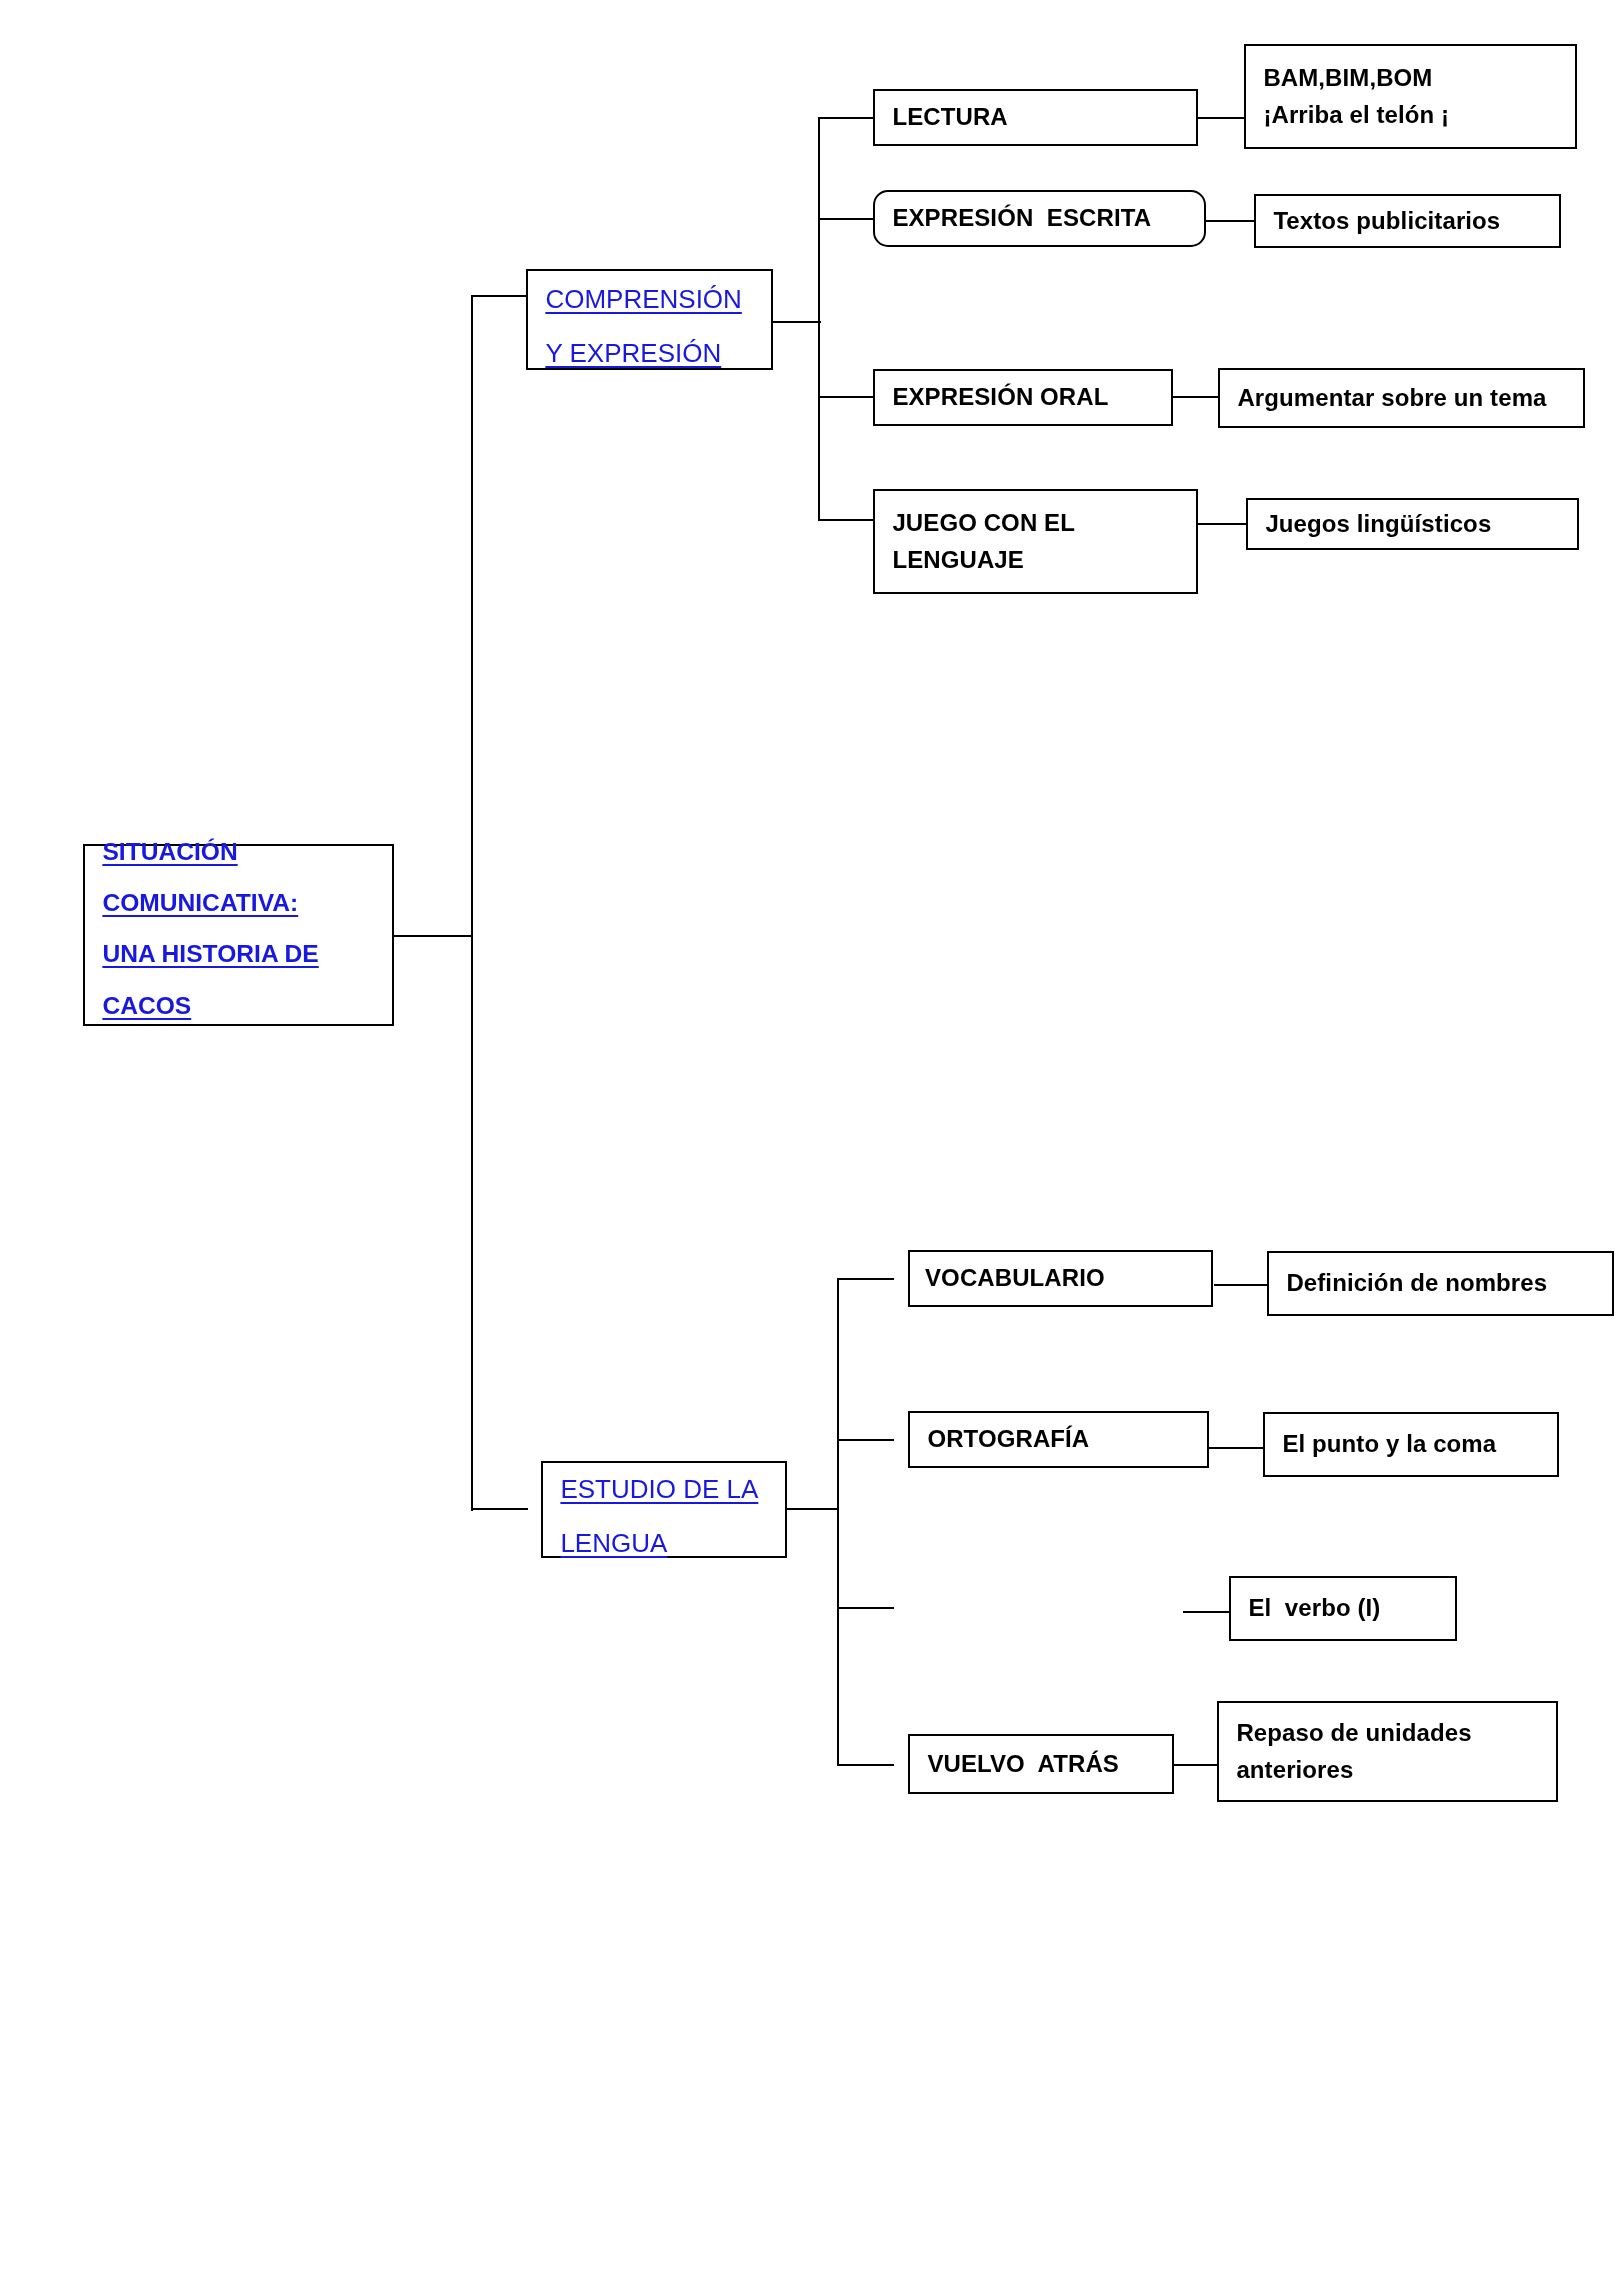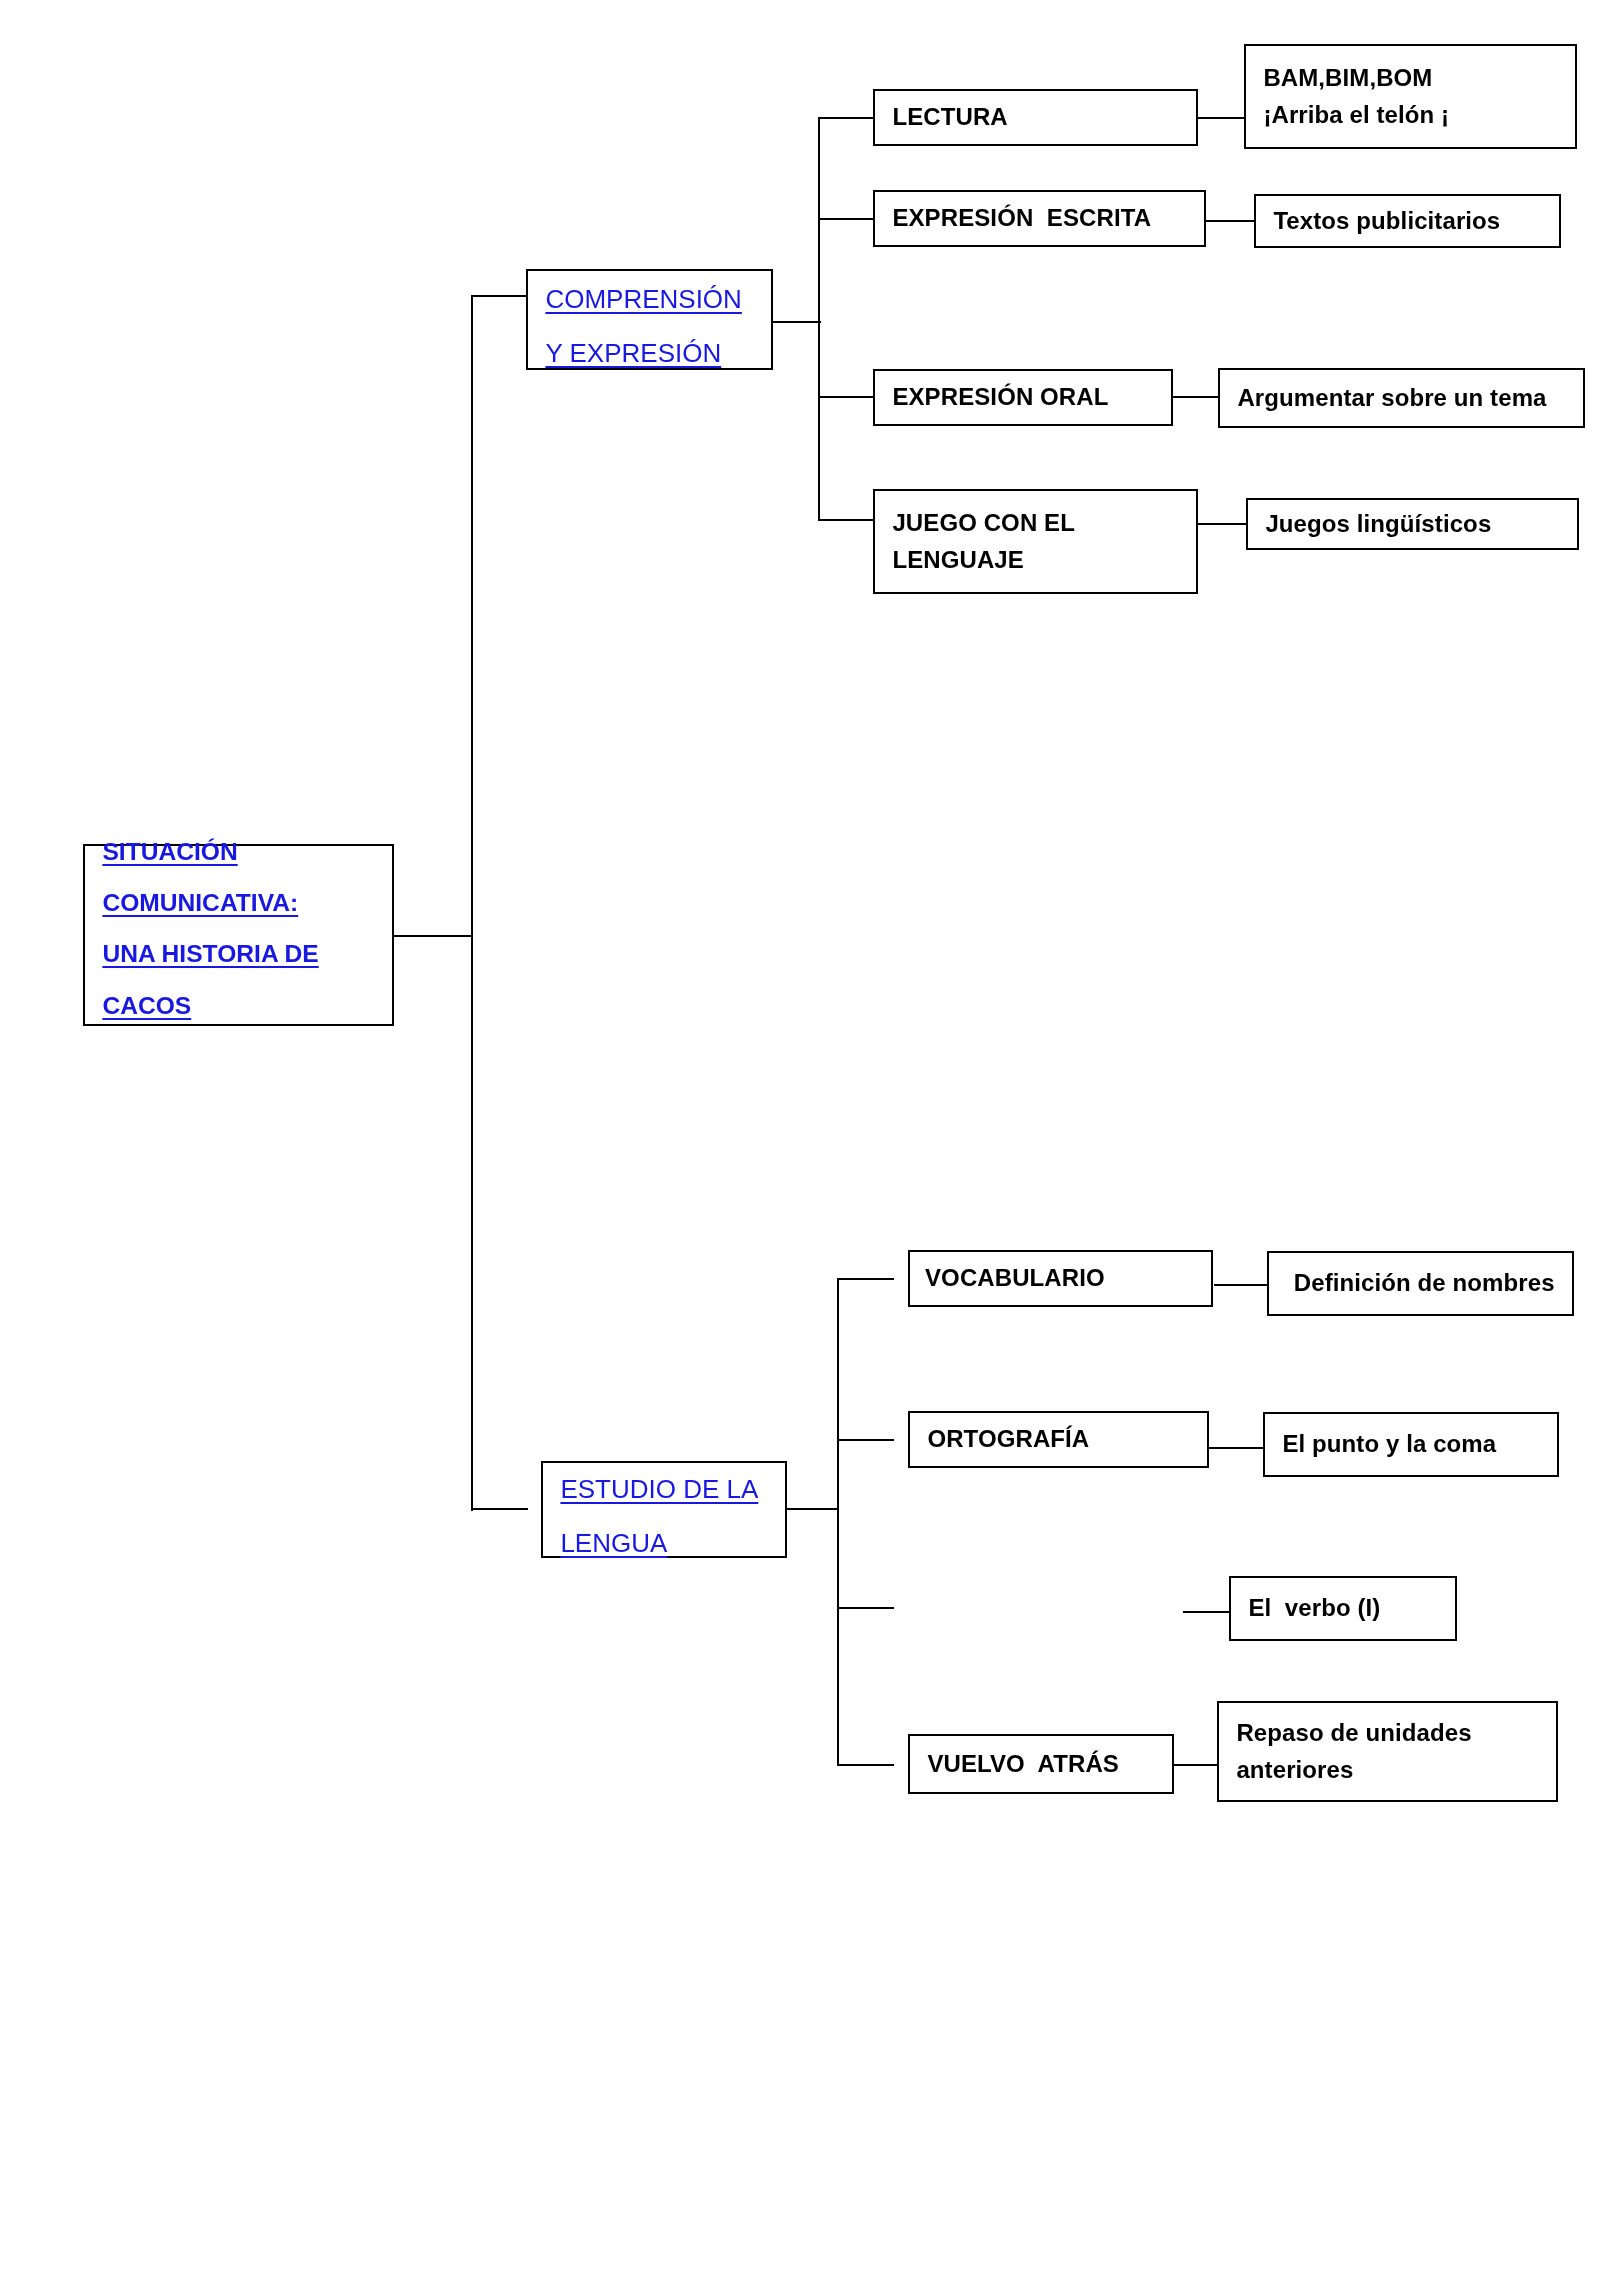--- a/index.html
+++ b/index.html
@@ -120,21 +120,21 @@
   </div>
 
   <div class="node black" style="left:873px; top:89px; width:325px; height:57px;">
     <span class="line">LECTURA</span>
   </div>
   <div class="node black" style="left:1244px; top:44px; width:333px; height:105px;">
     <span class="line">BAM,BIM,BOM</span>
     <span class="line">¡Arriba el telón ¡</span>
   </div>
 
-  <div class="node black" style="left:873px; top:190px; width:333px; height:57px;">
+  <div class="node black" style="left:873px; top:190px; width:333px; height:57px;border-radius:15px;">
     <span class="line">EXPRESIÓN  ESCRITA</span>
   </div>
   <div class="node black" style="left:1254px; top:194px; width:307px; height:54px;">
     <span class="line">Textos publicitarios</span>
   </div>
 
   <div class="node black" style="left:873px; top:369px; width:300px; height:57px;">
     <span class="line">EXPRESIÓN ORAL</span>
   </div>
   <div class="node black" style="left:1218px; top:368px; width:367px; height:60px;">
@@ -150,21 +150,21 @@
   </div>
 
   <div class="node blue" style="left:541px; top:1461px; width:246px; height:97px;">
     <span class="line">ESTUDIO DE LA</span>
     <span class="line">LENGUA</span>
   </div>
 
   <div class="node black" style="left:908px; top:1250px; width:305px; height:57px;padding-left:15px;">
     <span class="line">VOCABULARIO</span>
   </div>
-  <div class="node black" style="left:1267px; top:1251px; width:307px; height:65px;text-align:right;">
+  <div class="node black" style="left:1267px; top:1251px; width:347px; height:65px;">
     <span class="line">Definición de nombres</span>
   </div>
 
   <div class="node black" style="left:908px; top:1411px; width:301px; height:57px;">
     <span class="line">ORTOGRAFÍA</span>
   </div>
   <div class="node black" style="left:1263px; top:1412px; width:296px; height:65px;">
     <span class="line">El punto y la coma</span>
   </div>
 

